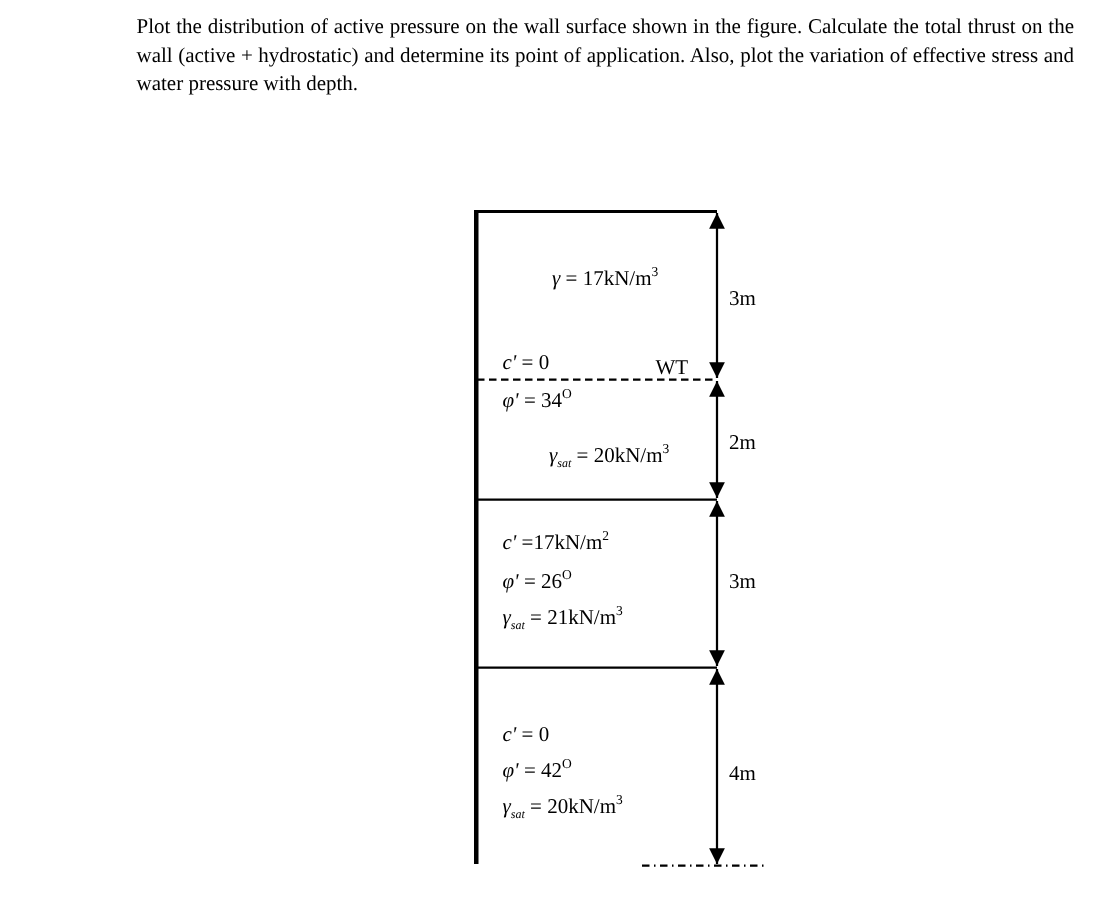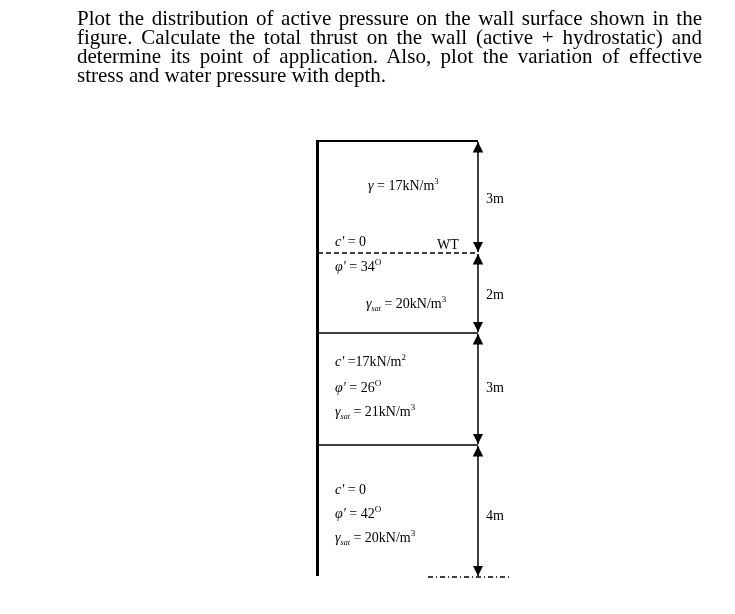--- a/index.html
+++ b/index.html
@@ -1,20 +1,20 @@
 <!DOCTYPE html>
 <html><head>
 <meta charset="utf-8">
 <style>
   html, body { margin: 0; padding: 0; background: #ffffff; }
   body { width: 735px; height: 614px; position: relative; overflow: hidden;
          font-family: "Liberation Serif", "DejaVu Serif", serif; color: #000; }
   .problem {
-    position: absolute; left: 77px; top: 9px; width: 625px;
-    font-size: 21px; line-height: 19px; text-align: justify;
+    position: absolute; left: 91px; top: 9px; width: 625px;
+    font-size: 14px; line-height: 19px; text-align: justify;
   }
   svg.figure { position: absolute; left: 0; top: 0; }
   svg text { font-family: "Liberation Serif", "DejaVu Serif", serif; fill: #000; }
   .it { font-style: italic; }
 </style>
 </head>
 <body>
 
 <div class="problem">Plot the distribution of active pressure on the wall surface shown in the figure. Calculate the total thrust on the wall (active + hydrostatic) and determine its point of application. Also, plot the variation of effective stress and water pressure with depth.</div>
 

